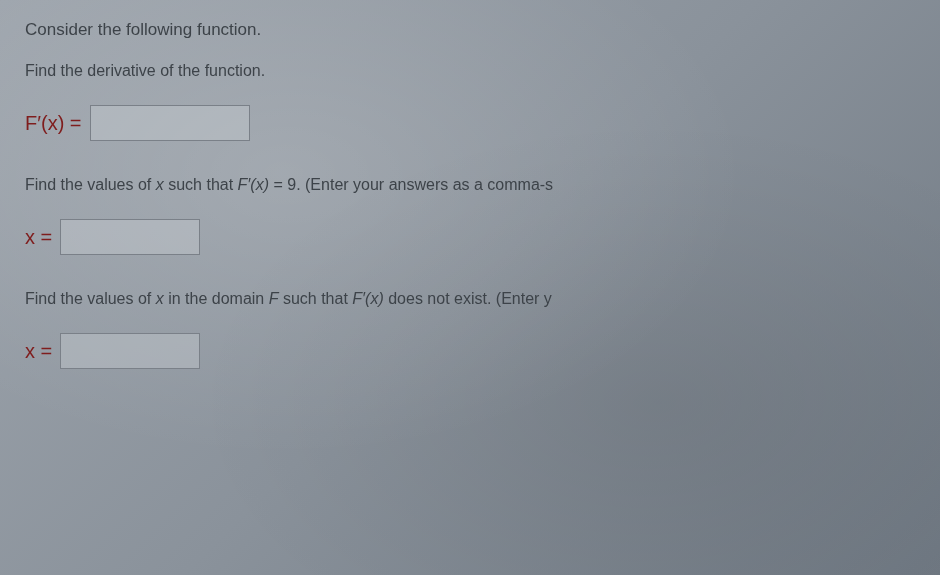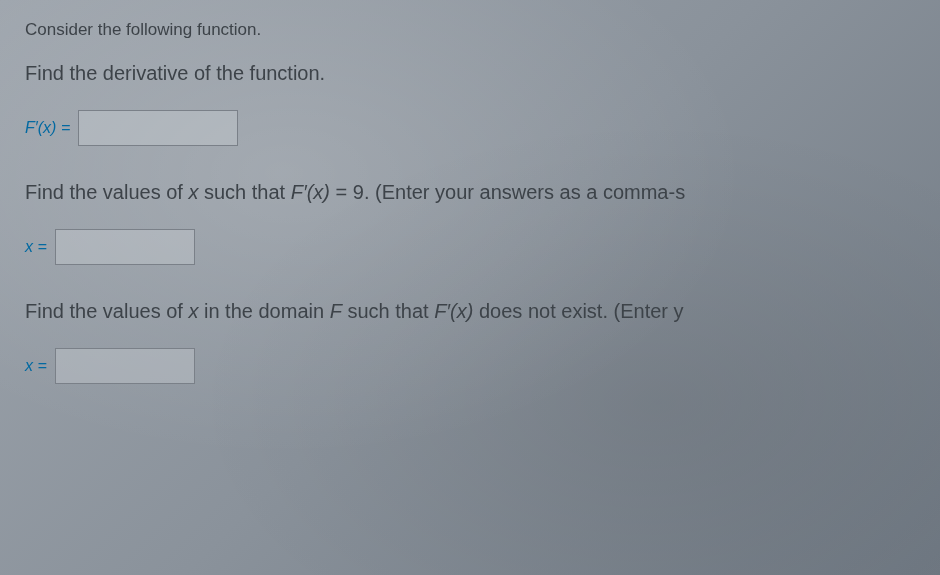--- a/index.html
+++ b/index.html
@@ -47,35 +47,34 @@
     .formula-block .fx {
       font-style: italic;
     }
     .sup {
       font-size: 14px;
       vertical-align: super;
       position: relative;
       top: -2px;
     }
     .instruction {
-      font-size: 20px;
+      font-size: 16px;
       color: #3d4349;
       margin-bottom: 25px;
       font-weight: 400;
     }
     .answer-row {
       display: flex;
       align-items: center;
       margin-bottom: 35px;
       gap: 8px;
     }
     .answer-label {
-      font-size: 16px;
-      color: #0369a1;
-      font-style: italic;
+      font-size: 20px;
+      color: #7f1d1d;
     }
     .answer-input {
       width: 160px;
       height: 36px;
       border: 1px solid #7a8088;
       background: rgba(200, 205, 210, 0.4);
       font-size: 16px;
       padding: 4px 8px;
       color: #333;
     }

